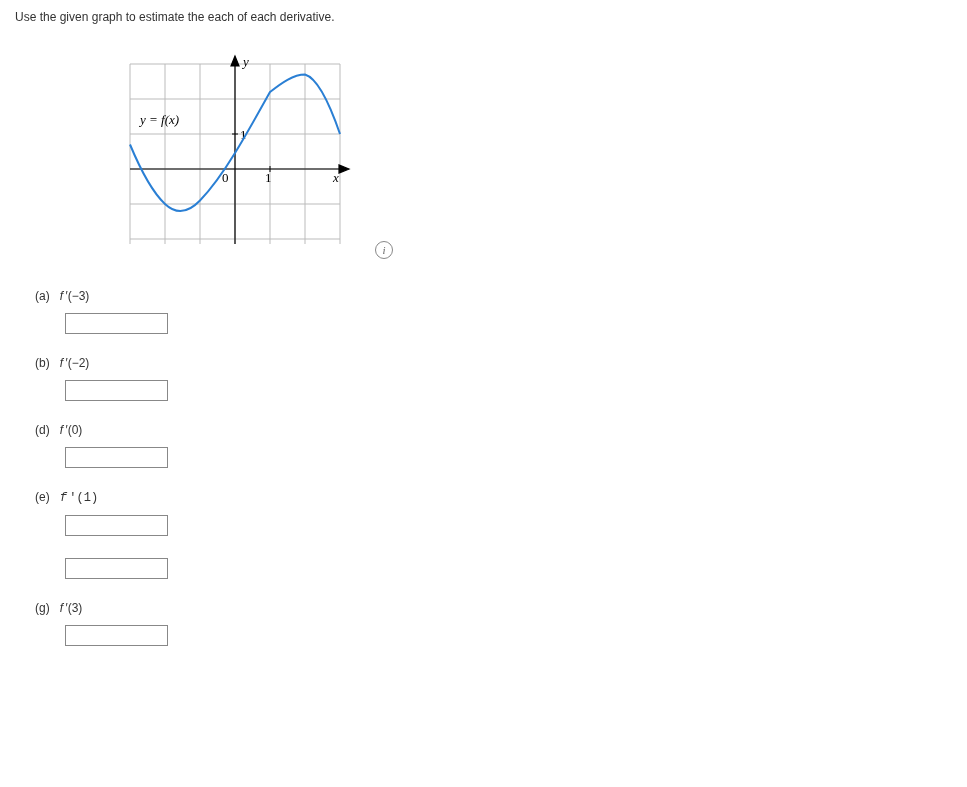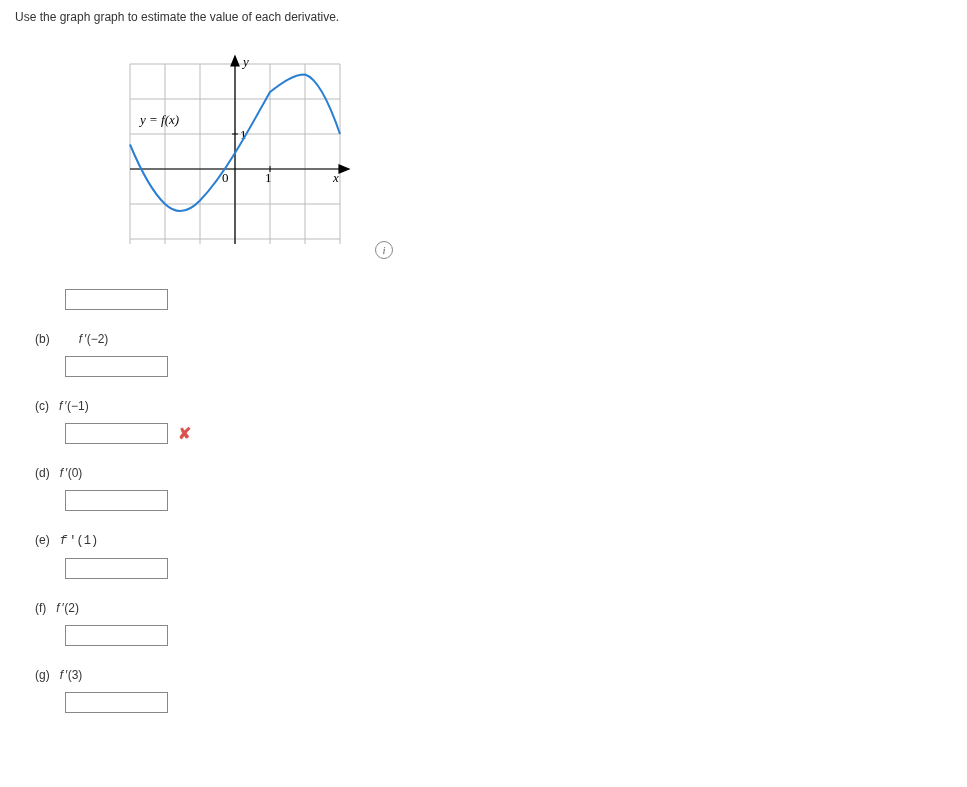--- a/index.html
+++ b/index.html
@@ -63,21 +63,21 @@
     font-size: 16px;
   }
   svg.graph {
     border: none;
     background: #fff;
   }
 </style>
 </head>
 <body>
 
-<div class="prompt">Use the graph graph to estimate the value of each derivative.</div>
+<div class="prompt">Use the given graph to estimate the each of each derivative.</div>
 
 <div class="graph-area">
   <svg class="graph" width="240" height="220" viewBox="0 0 240 220">
 
     <g stroke="#bbb" stroke-width="1">
       <line x1="15" y1="20" x2="15" y2="200"></line>
       <line x1="50" y1="20" x2="50" y2="200"></line>
       <line x1="85" y1="20" x2="85" y2="200"></line>
       <line x1="120" y1="20" x2="120" y2="200"></line>
       <line x1="155" y1="20" x2="155" y2="200"></line>
@@ -117,47 +117,41 @@
          C 131.67 90, 143.33 69, 155 48
          C 166.67 38.67, 178.33 30.5, 190 30.5
          C 201.67 34, 213.33 56, 225 90" fill="none" stroke="#2a7fd4" stroke-width="2"></path>
   </svg>
   <span class="info-icon">i</span>
 </div>
 
 <div class="questions">
 
   <div class="q-item">
+    <div class="q-label">
+      <span>(a)</span>&nbsp;&nbsp;
+      <span style="font-style: normal;"><span style="font-style:italic;">f</span> ′(−3)</span>
+    </div>
     <div class="answer-row">
       <input type="text" class="answer-input" style="">
 
     </div>
   </div>
 
   <div class="q-item">
     <div class="q-label">
       <span>(b)</span>&nbsp;&nbsp;
-      <span style="font-style: normal; margin-left: 19px;"><span style="font-style:italic;">f</span> ′(−2)</span>
+      <span style="font-style: normal;"><span style="font-style:italic;">f</span> ′(−2)</span>
     </div>
     <div class="answer-row">
       <input type="text" class="answer-input" style="">
 
     </div>
   </div>
 
-  <div class="q-item">
-    <div class="q-label">
-      <span>(c)</span>&nbsp;&nbsp;
-      <span style="font-style: normal;"><span style="font-style:italic;">f</span> ′(−1)</span>
-    </div>
-    <div class="answer-row">
-      <input type="text" class="answer-input" style="">
-      <span class="x-mark" style="display: inline;">✘</span>
-    </div>
-  </div>
 
   <div class="q-item">
     <div class="q-label">
       <span>(d)</span>&nbsp;&nbsp;
       <span style="font-style: normal; margin-top: 43px;"><span style="font-style:italic;">f</span> ′(0)</span>
     </div>
     <div class="answer-row">
       <input type="text" class="answer-input" style="">
 
     </div>
@@ -168,24 +162,20 @@
       <span>(e)</span>&nbsp;&nbsp;
       <span style="font-style: normal; font-family: Liberation Mono, monospace;"><span style="font-style:italic;">f</span> ′(1)</span>
     </div>
     <div class="answer-row">
       <input type="text" class="answer-input" style="">
 
     </div>
   </div>
 
   <div class="q-item">
-    <div class="q-label">
-      <span>(f)</span>&nbsp;&nbsp;
-      <span style="font-style: normal;"><span style="font-style:italic;">f</span> ′(2)</span>
-    </div>
     <div class="answer-row">
       <input type="text" class="answer-input" style="">
 
     </div>
   </div>
 
   <div class="q-item">
     <div class="q-label">
       <span>(g)</span>&nbsp;&nbsp;
       <span style="font-style: normal;"><span style="font-style:italic;">f</span> ′(3)</span>

